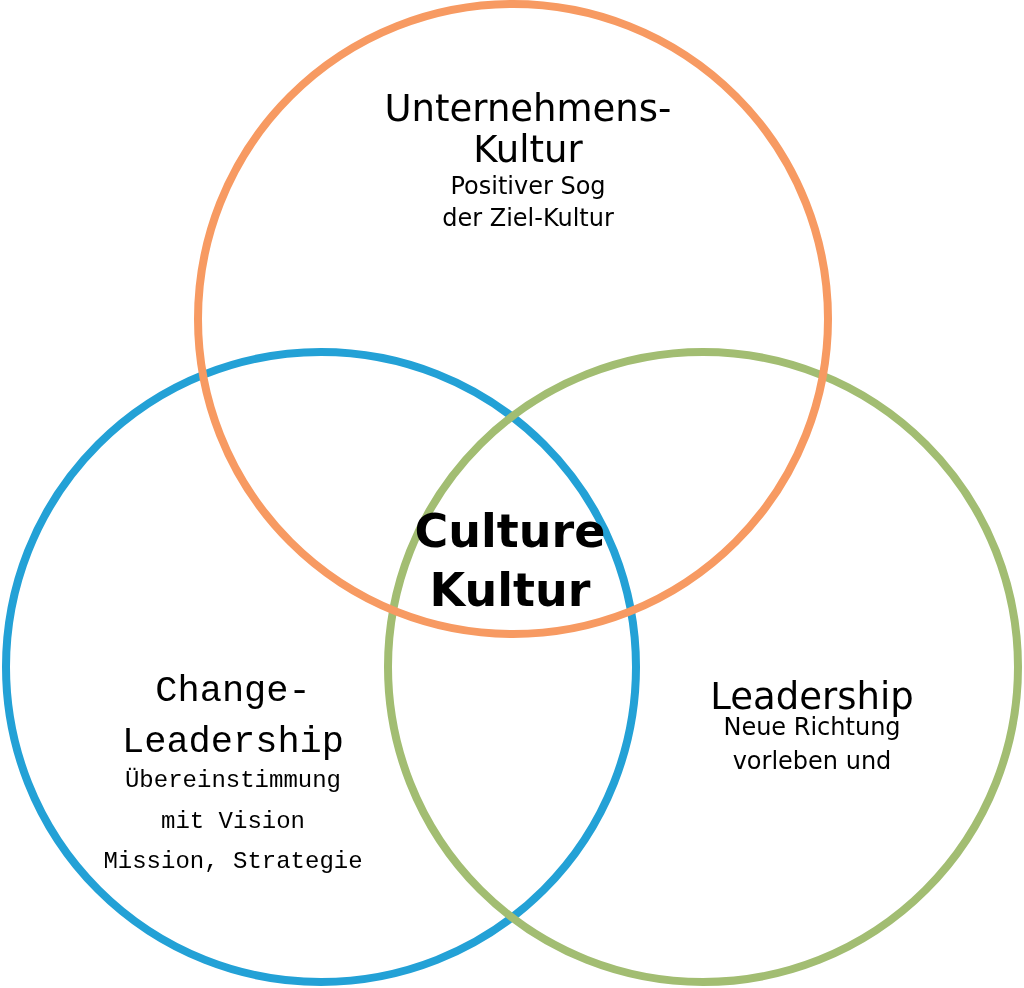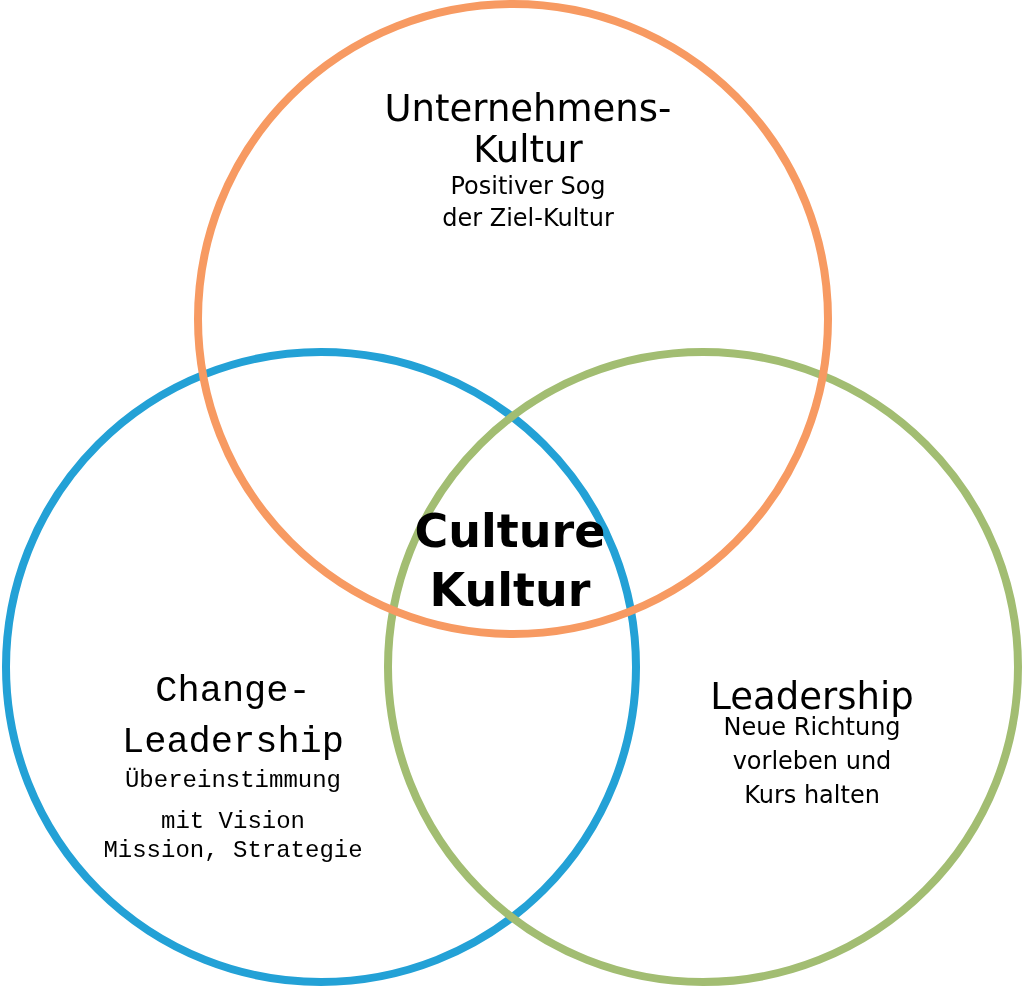--- a/index.html
+++ b/index.html
@@ -28,22 +28,21 @@
 
 <div class="label" style="left:510px; top:508px;">
   <span class="center-title" style="margin-bottom:13px;">Culture</span>
   <span class="center-title">Kultur</span>
 </div>
 
 <div class="label" style="left:233px; top:673px;font-family:Liberation Mono, monospace;">
   <span class="title" style="margin-bottom:14px;">Change-</span>
   <span class="title" style="margin-bottom:8px;">Leadership</span>
   <span class="sub" style="margin-bottom:17px;">Übereinstimmung</span>
-  <span class="sub" style="margin-bottom:5px;">mit Vision</span>
+  <span class="sub" style="margin-bottom:16px;">mit Vision</span>
   <span class="sub">Mission, Strategie</span>
 </div>
 
 <div class="label" style="left:812px; top:678px;">
   <span class="title" style="">Leadership</span>
   <span class="sub" style="margin-bottom:10px;">Neue Richtung</span>
   <span class="sub" style="margin-bottom:10px;">vorleben und</span>
-  <span class="sub">Kurs halten</span>
 </div>
 
 </body></html>

